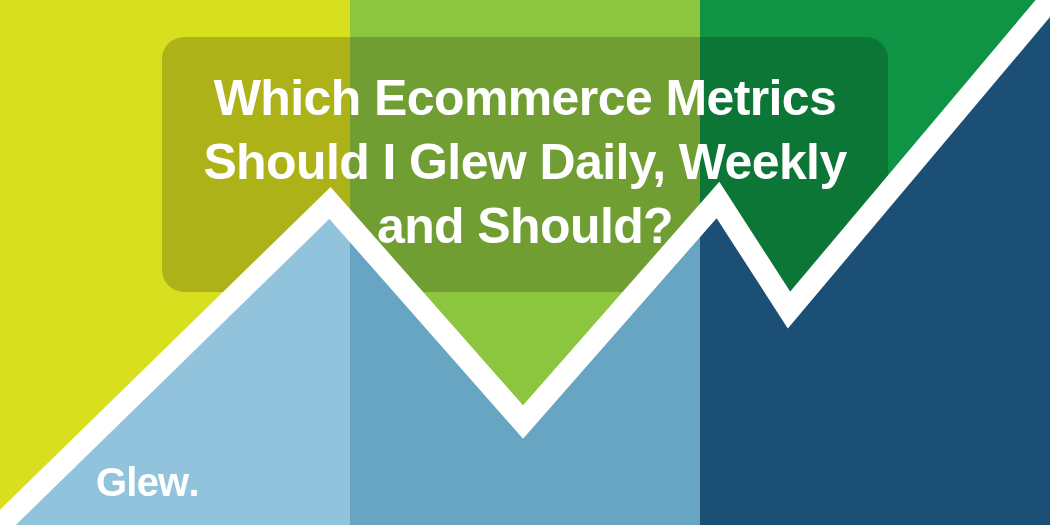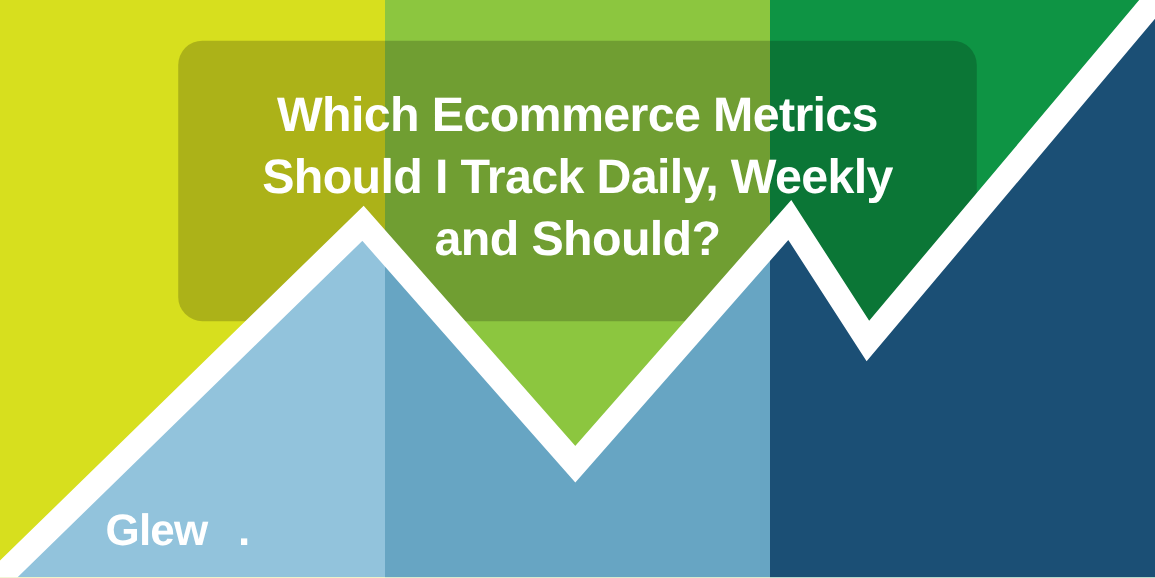--- a/index.html
+++ b/index.html
@@ -34,36 +34,35 @@
     background: rgba(0, 0, 0, 0.20);
     display: flex;
     flex-direction: column;
     align-items: center;
     justify-content: center;
     box-sizing: border-box;
     padding: 6px 28px 12px 28px;
   }
   .title-line {
     color: #ffffff;
-    font-size: 44px;
+    font-size: 50px;
     font-weight: bold;
     line-height: 1.28;
     letter-spacing: -0.6px;
     text-align: center;
     white-space: nowrap;
   }
 
   .brand-logo {
     position: absolute;
     left: 96px;
     top: 462px;
     display: flex;
     align-items: flex-end;
     color: #ffffff;
-    gap: 28px;
   }
   .brand-name {
     font-size: 40px;
     font-weight: bold;
     letter-spacing: -0.8px;
     line-height: 1;
   }
   .brand-dot {
     font-size: 40px;
     font-weight: bold;
@@ -76,21 +75,21 @@
 <div id="stage">
 
   <svg id="bg-svg" viewBox="0 0 1050 525" preserveAspectRatio="none">
     <rect x="0" y="0" width="350" height="525" fill="#D7DF1E"></rect>
     <rect x="350" y="0" width="350" height="525" fill="#8CC63F"></rect>
     <rect x="700" y="0" width="350" height="525" fill="#0E9444"></rect>
   </svg>
 
   <div class="title-panel">
     <div class="title-line">Which Ecommerce Metrics</div>
-    <div class="title-line">Should I Track Daily, Weekly</div>
+    <div class="title-line">Should I Glew Daily, Weekly</div>
     <div class="title-line">and Should?</div>
   </div>
 
   <svg id="fg-svg" viewBox="0 0 1050 525" preserveAspectRatio="none">
     <defs>
       <clipPath id="clip-under-line">
         <polygon points="0,525 330,203 523,422 718,200 789,310 1050,0 1050,525"></polygon>
       </clipPath>
     </defs>
 

